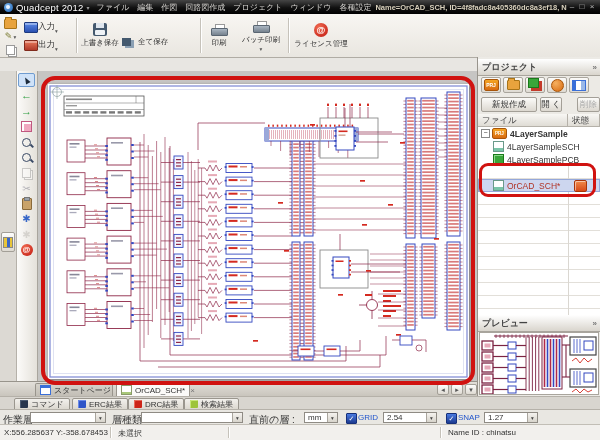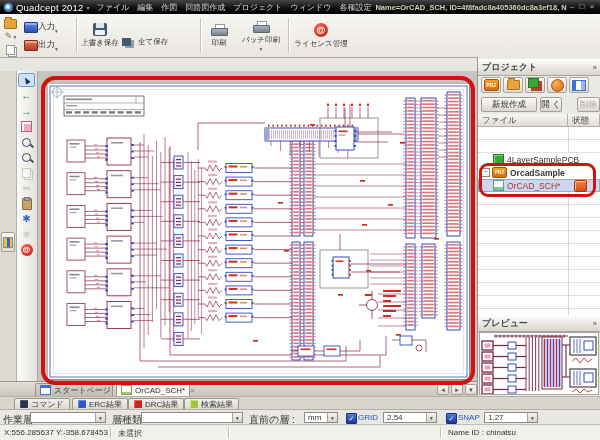--- a/index.html
+++ b/index.html
@@ -1790,28 +1790,32 @@
       <button class="pbtn" style="left:3px;width:56px">新規作成</button>
       <button class="pbtn" style="left:62px;width:22px">開 く</button>
       <button class="pbtn disabled" style="left:99px;width:23px">削除</button>
     </div>
     <div class="gridhead">
       <span class="gh gh-file">ファイル</span>
       <span class="gh gh-status">状態</span>
     </div>
     <div class="rows">
       <div class="status-divider"></div>
+      <div class="trow parent" style="top:0">
+        <span class="t-exp">−</span>
+        <span class="t-prj">PRJ</span>
+        <span class="t-label">4LayerSample</span>
+      </div>
+      <div class="trow child" style="top:13px">
+        <span class="t-sch"></span>
+        <span class="t-label">4LayerSampleSCH</span>
+      </div>
       <div class="trow child" style="top:26px">
         <span class="t-pcb"></span>
         <span class="t-label">4LayerSamplePCB</span>
-      </div>
-      <div class="trow parent" style="top:39px">
-        <span class="t-exp">−</span>
-        <span class="t-prj">PRJ</span>
-        <span class="t-label">OrcadSample</span>
       </div>
       <div class="trow child selected" style="top:52px">
         <span class="t-sch"></span>
         <span class="t-label">OrCAD_SCH*</span>
         <span class="t-mod"></span>
       </div>
     </div>
     <div class="phead phead2">
       <span>プレビュー</span>
       <span class="chev">»</span>

